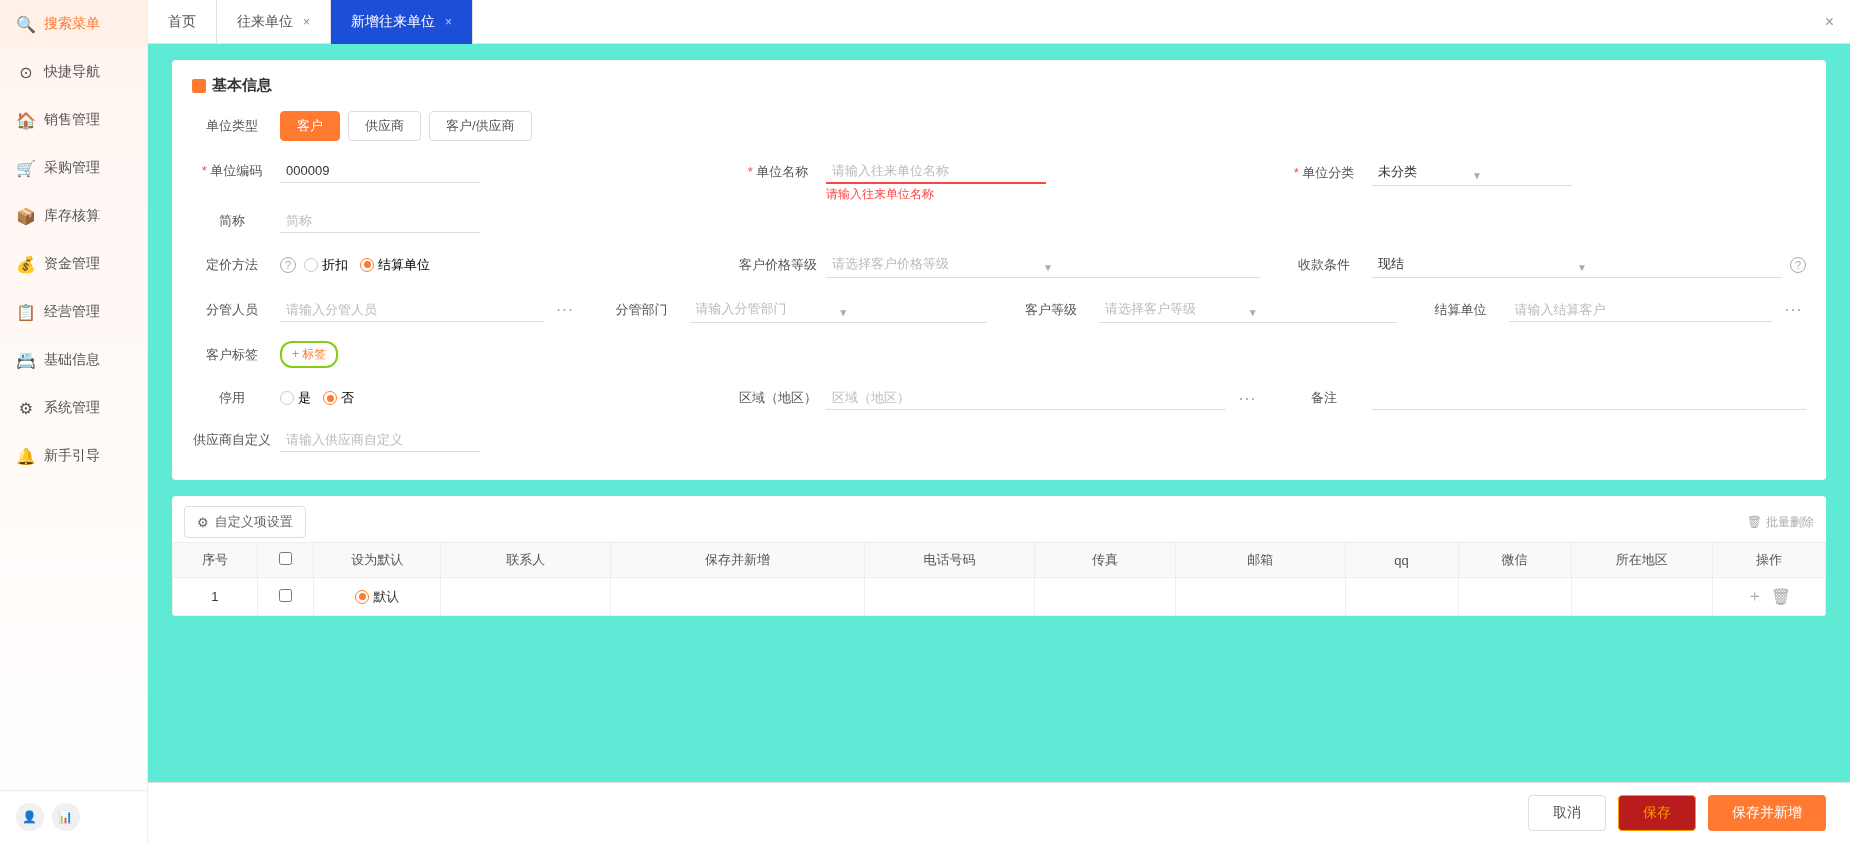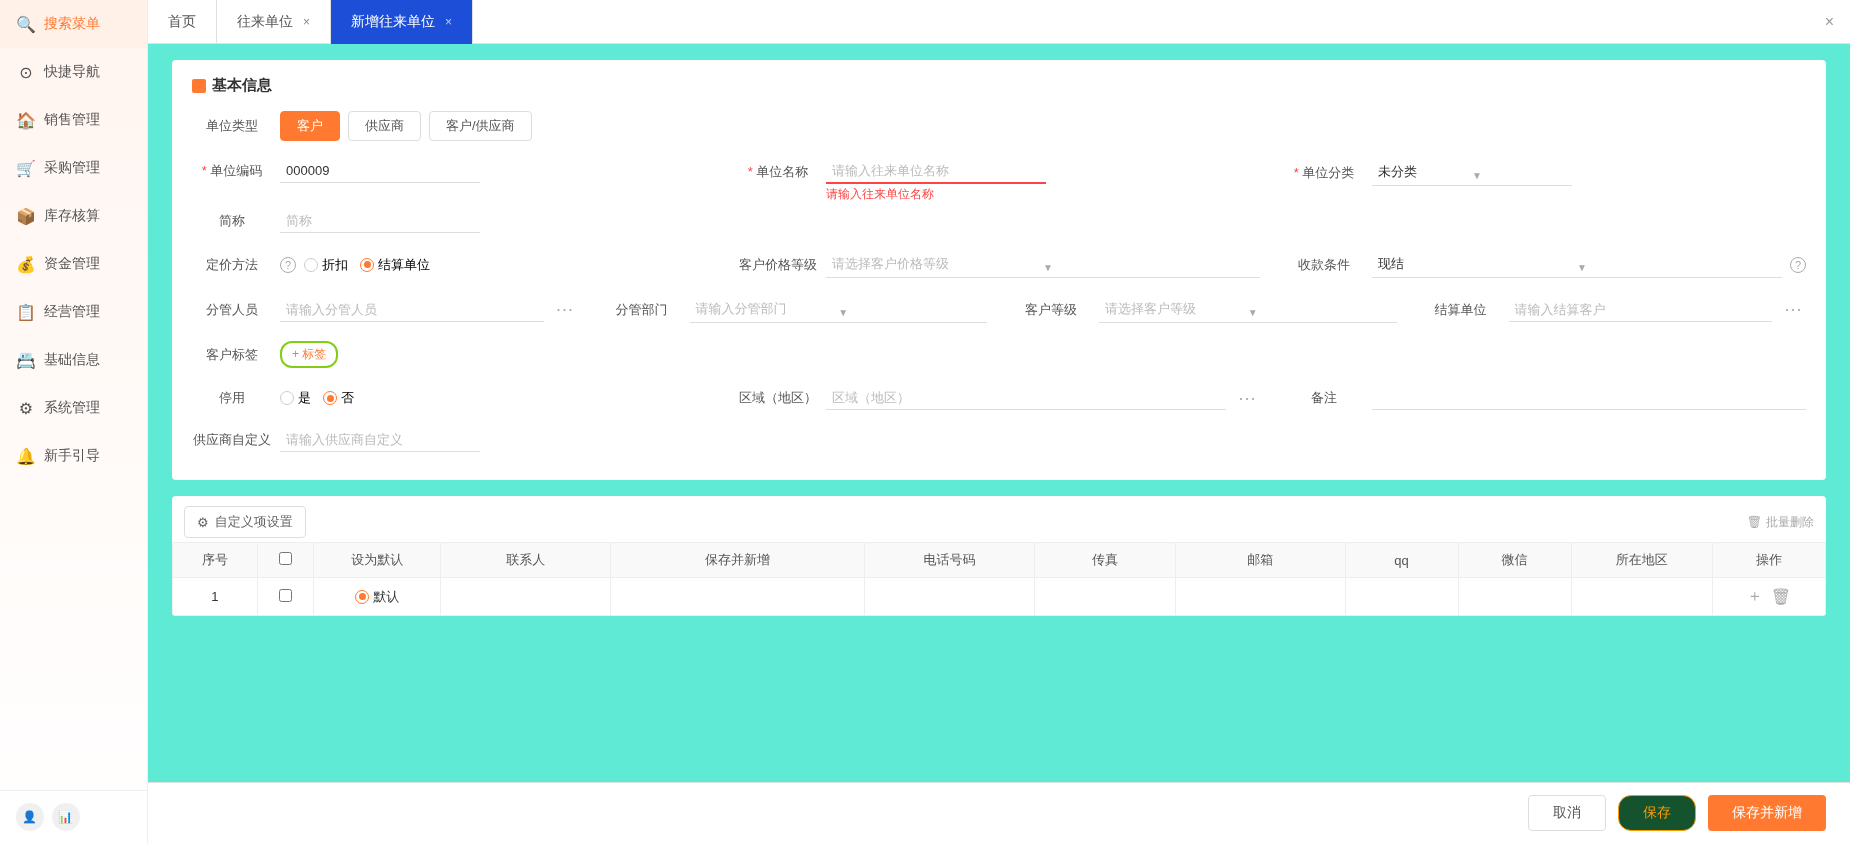--- a/index.html
+++ b/index.html
@@ -189,21 +189,21 @@
     .footer {
       background: #fff;
       border-top: 1px solid #e0e0e0;
       padding: 12px 24px;
       display: flex;
       justify-content: flex-end;
       gap: 12px;
       flex-shrink: 0;
     }
     .btn-cancel { padding: 8px 24px; border: 1px solid #ddd; border-radius: 4px; background: #fff; color: #555; font-size: 14px; cursor: pointer; }
-    .btn-save { padding: 0 24px; border: 1px solid #ff9900; border-radius: 13px; background: #14532d; color: #ff9900; font-size: 14px; cursor: pointer; }
+    .btn-save { padding: 0 24px; border: 1px solid #ff9900; border-radius: 4px; background: #b91c1c; color: #ff9900; font-size: 14px; cursor: pointer; }
     .btn-save-new { padding: 8px 24px; border-radius: 4px; background: #ff7a30; border: none; color: #fff; font-size: 14px; cursor: pointer; }
 
     
     .custom-settings-btn {
       display: flex; align-items: center; gap: 6px;
       border: 1px solid #ddd; border-radius: 4px;
       padding: 6px 12px; font-size: 13px; color: #666; cursor: pointer;
       background: #fff; margin-bottom: 12px;
     }
 

